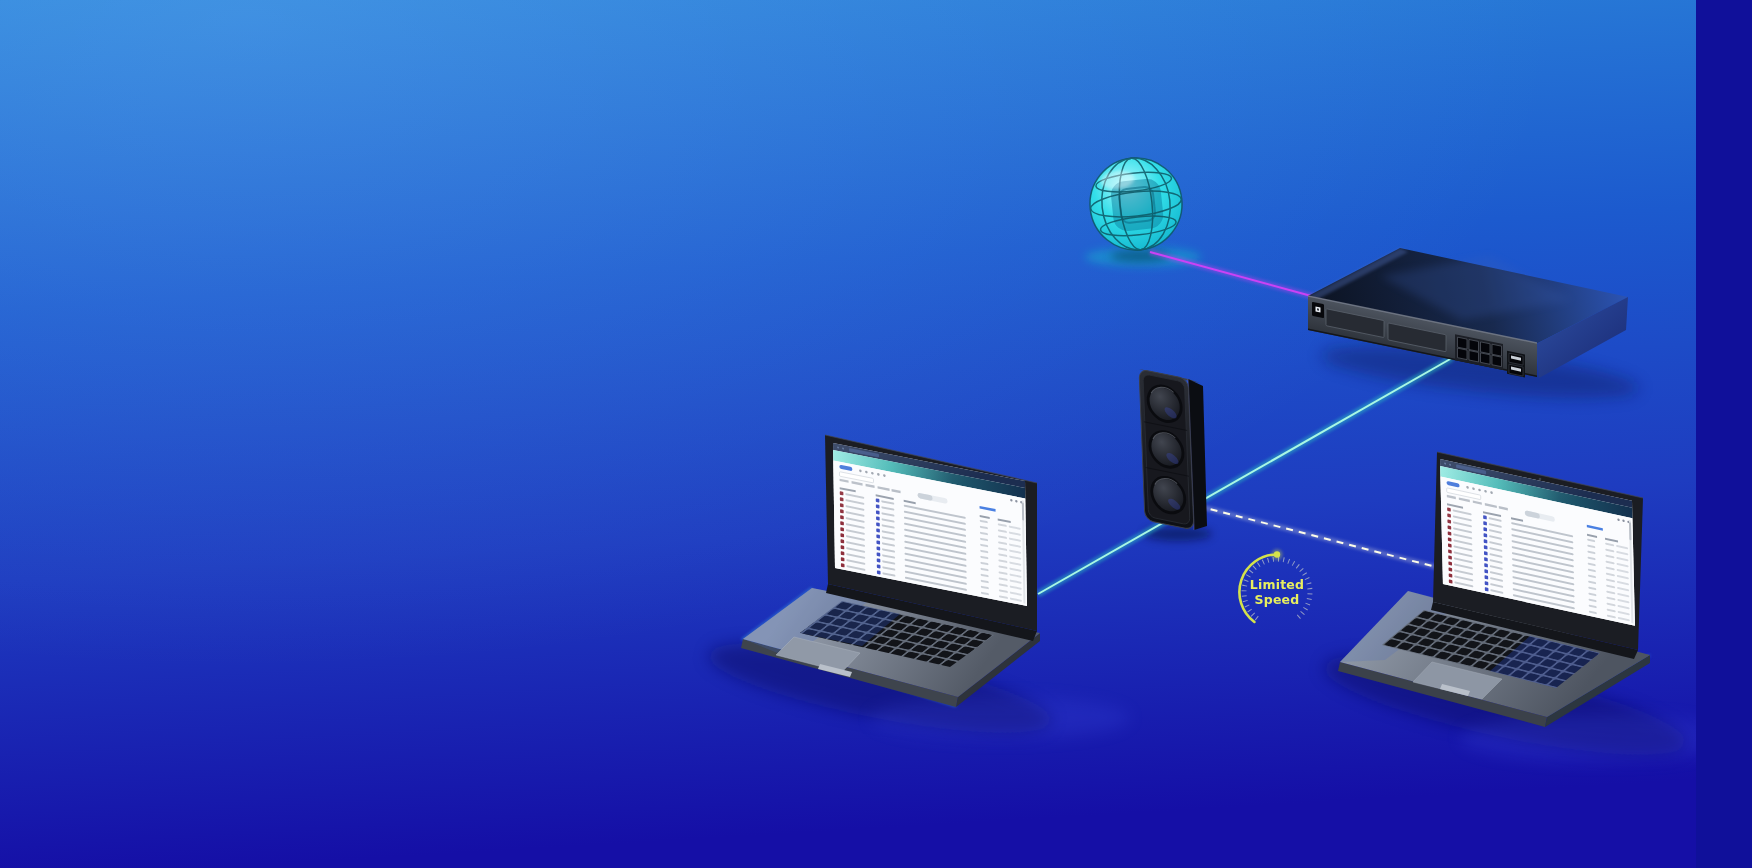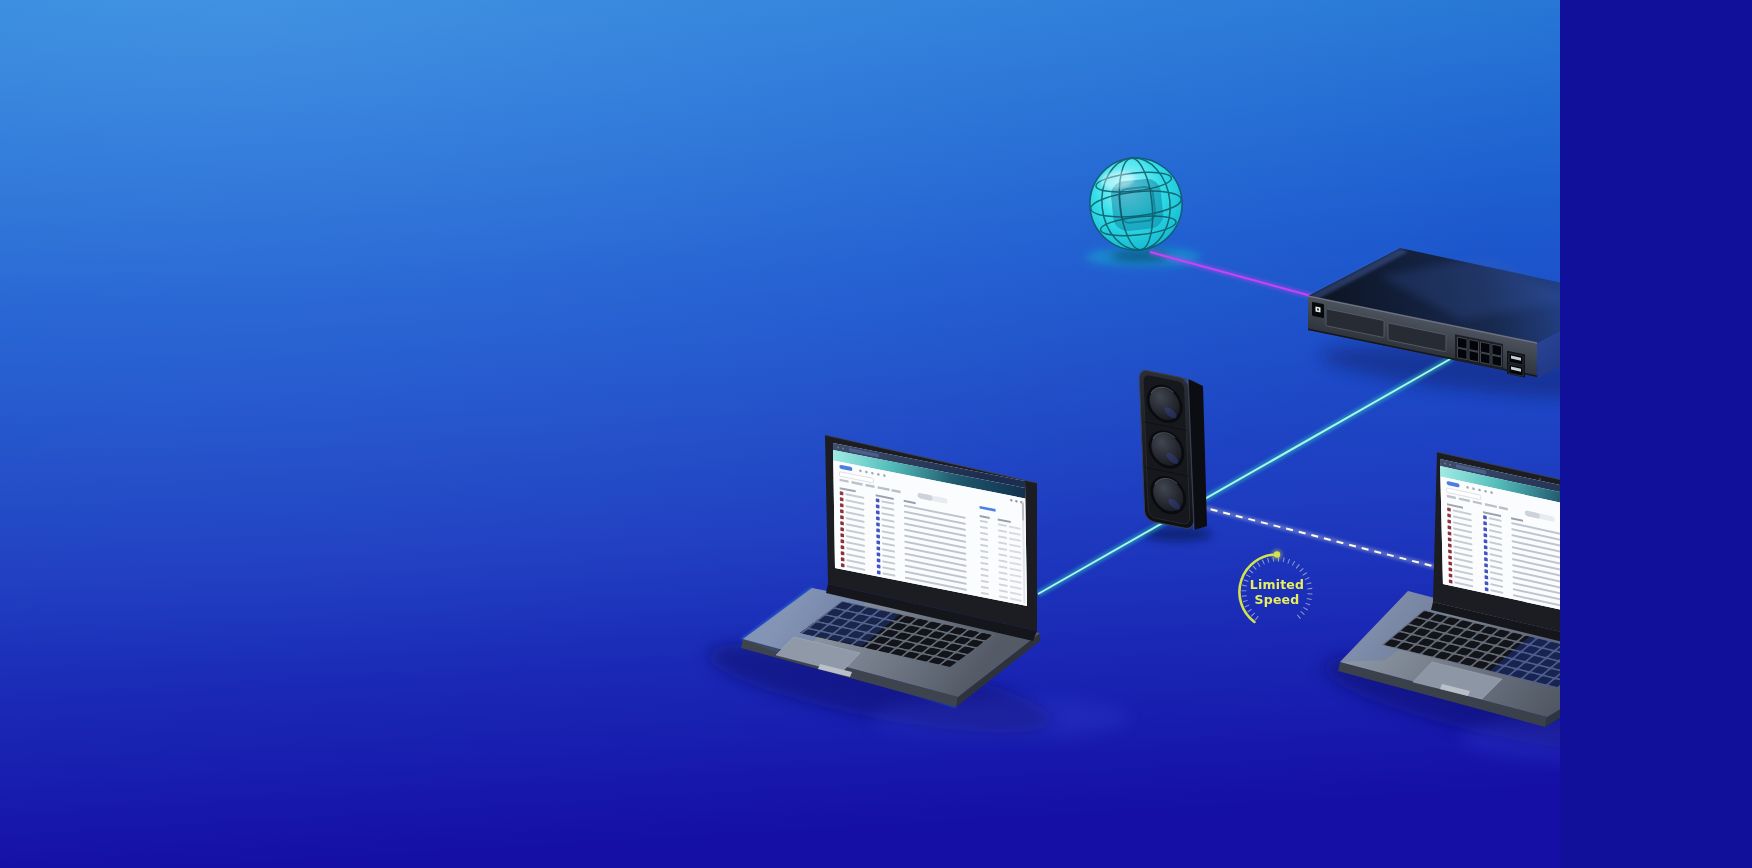--- a/index.html
+++ b/index.html
@@ -1,16 +1,16 @@
 <!DOCTYPE html>
 <html><head>
 <meta charset="utf-8">
 <style>
   html,body{margin:0;padding:0;background:#10109a;}
-  .stage{position:relative;width:1560px;height:868px;overflow:hidden;}
+  .stage{position:relative;width:1696px;height:868px;overflow:hidden;}
   svg{display:block;width:1752px;height:868px;}
   .gauge-text{font-family:"DejaVu Sans",sans-serif;font-weight:700;font-size:12.5px;letter-spacing:.2px;}
 </style>
 </head>
 <body>
 
 <div class="stage">
 <svg viewBox="0 0 1752 868" xmlns="http://www.w3.org/2000/svg">
   <defs>
     <linearGradient id="bgGrad" x1="0" y1="0" x2="0.12" y2="1">

